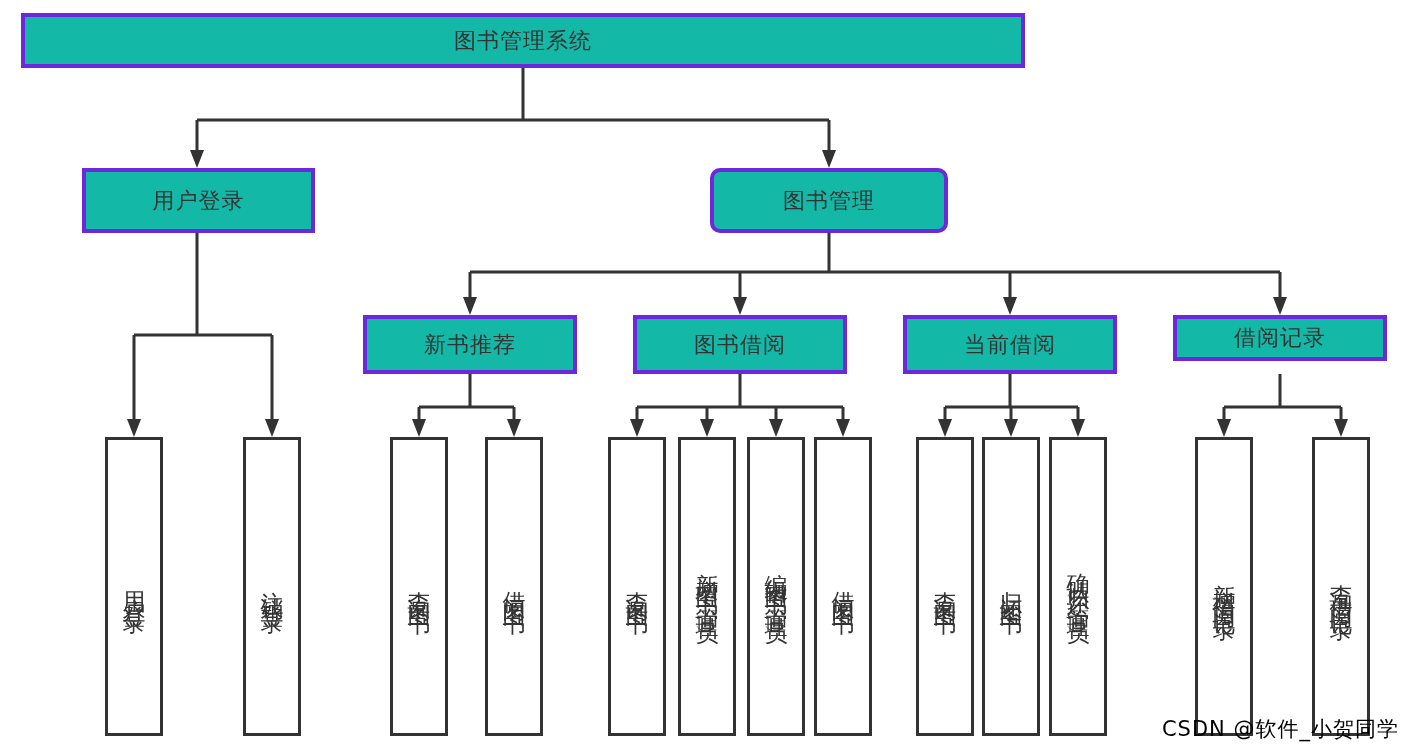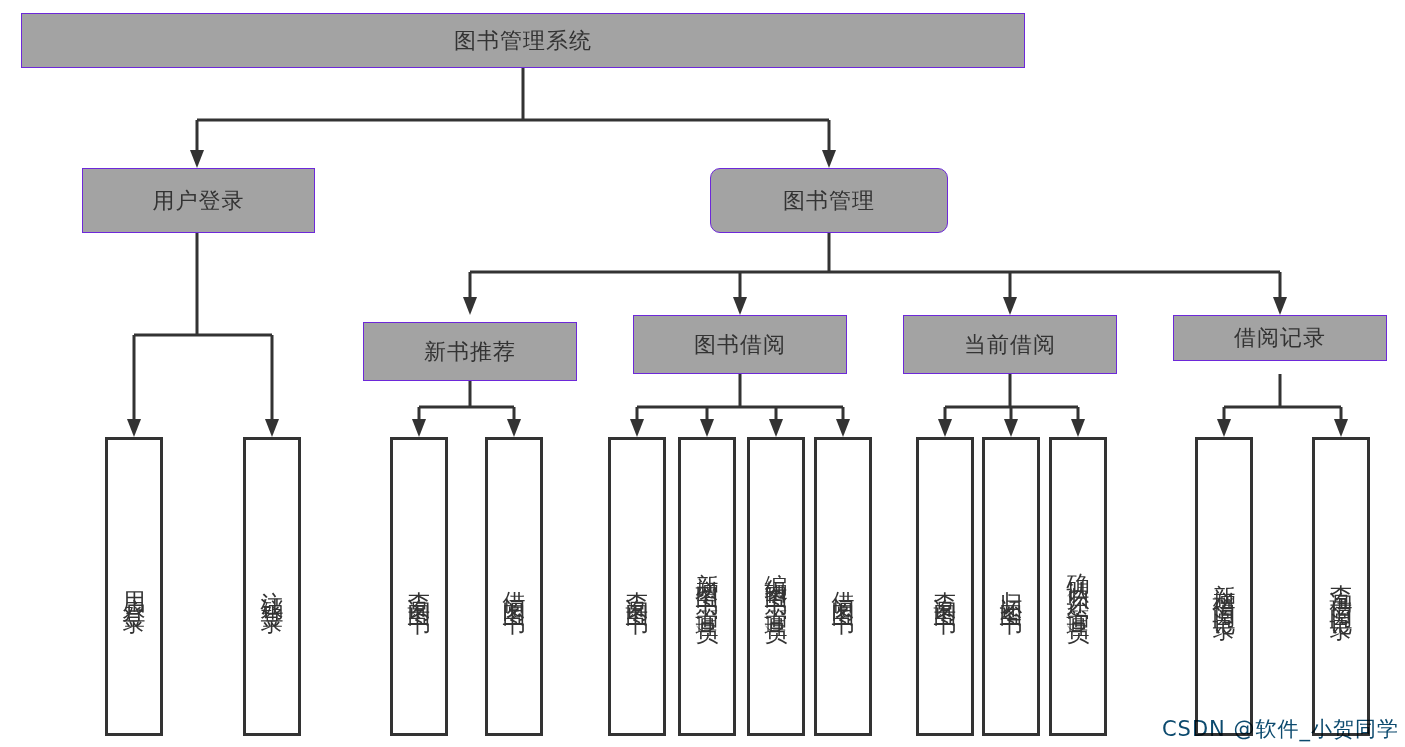--- a/index.html
+++ b/index.html
@@ -18,22 +18,22 @@
   #wires {
     position: absolute;
     left: 0; top: 0;
     width: 1405px;
     height: 747px;
     z-index: 1;
   }
   .hbox {
     position: absolute;
     box-sizing: border-box;
-    border: 1px solid #6d28d9;
-    background: #a3a3a3;
+    border: 4px solid #6d28d9;
+    background: #14b8a6;
     display: flex;
     align-items: center;
     justify-content: center;
     font-size: 22px;
     color: #333333;
     letter-spacing: 1px;
     z-index: 2;
   }
   .vbox {
     position: absolute;
@@ -55,21 +55,21 @@
     letter-spacing: 7px;
     line-height: 1;
     color: #333333;
     white-space: nowrap;
   }
   #watermark {
     position: absolute;
     right: 6px;
     bottom: 4px;
     font-size: 21px;
-    color: #0c4a6e;
+    color: #000000;
     z-index: 3;
     mix-blend-mode: multiply;
     letter-spacing: 1px;
   }
 </style>
 </head>
 <body>
 
 <div id="stage">
 
@@ -118,21 +118,21 @@
       <polygon points="1224,437 1217,419 1231,419"></polygon>
       <polygon points="1341,437 1334,419 1348,419"></polygon>
     </g>
   </svg>
 
   <div class="hbox" style="left:21px; top:13px; width:1004px; height:55px;">图书管理系统</div>
 
   <div class="hbox" style="left:82px; top:168px; width:233px; height:65px;">用户登录</div>
   <div class="hbox" style="left:710px; top:168px; width:238px; height:65px;border-radius:10px;">图书管理</div>
 
-  <div class="hbox" style="left:363px; top:322px; width:214px; height:59px;">新书推荐</div>
+  <div class="hbox" style="left:363px; top:315px; width:214px; height:59px;">新书推荐</div>
   <div class="hbox" style="left:903px; top:315px; width:214px; height:59px;">当前借阅</div>
   <div class="hbox" style="left:633px; top:315px; width:214px; height:59px;">图书借阅</div>
   <div class="hbox" style="left:1173px; top:315px; width:214px; height:46px;">借阅记录</div>
 
   <div class="vbox" style="left:105px;">
     <span class="vlabel">用户登录</span>
   </div>
   <div class="vbox" style="left:243px;">
     <span class="vlabel">注销登录</span>
   </div>

